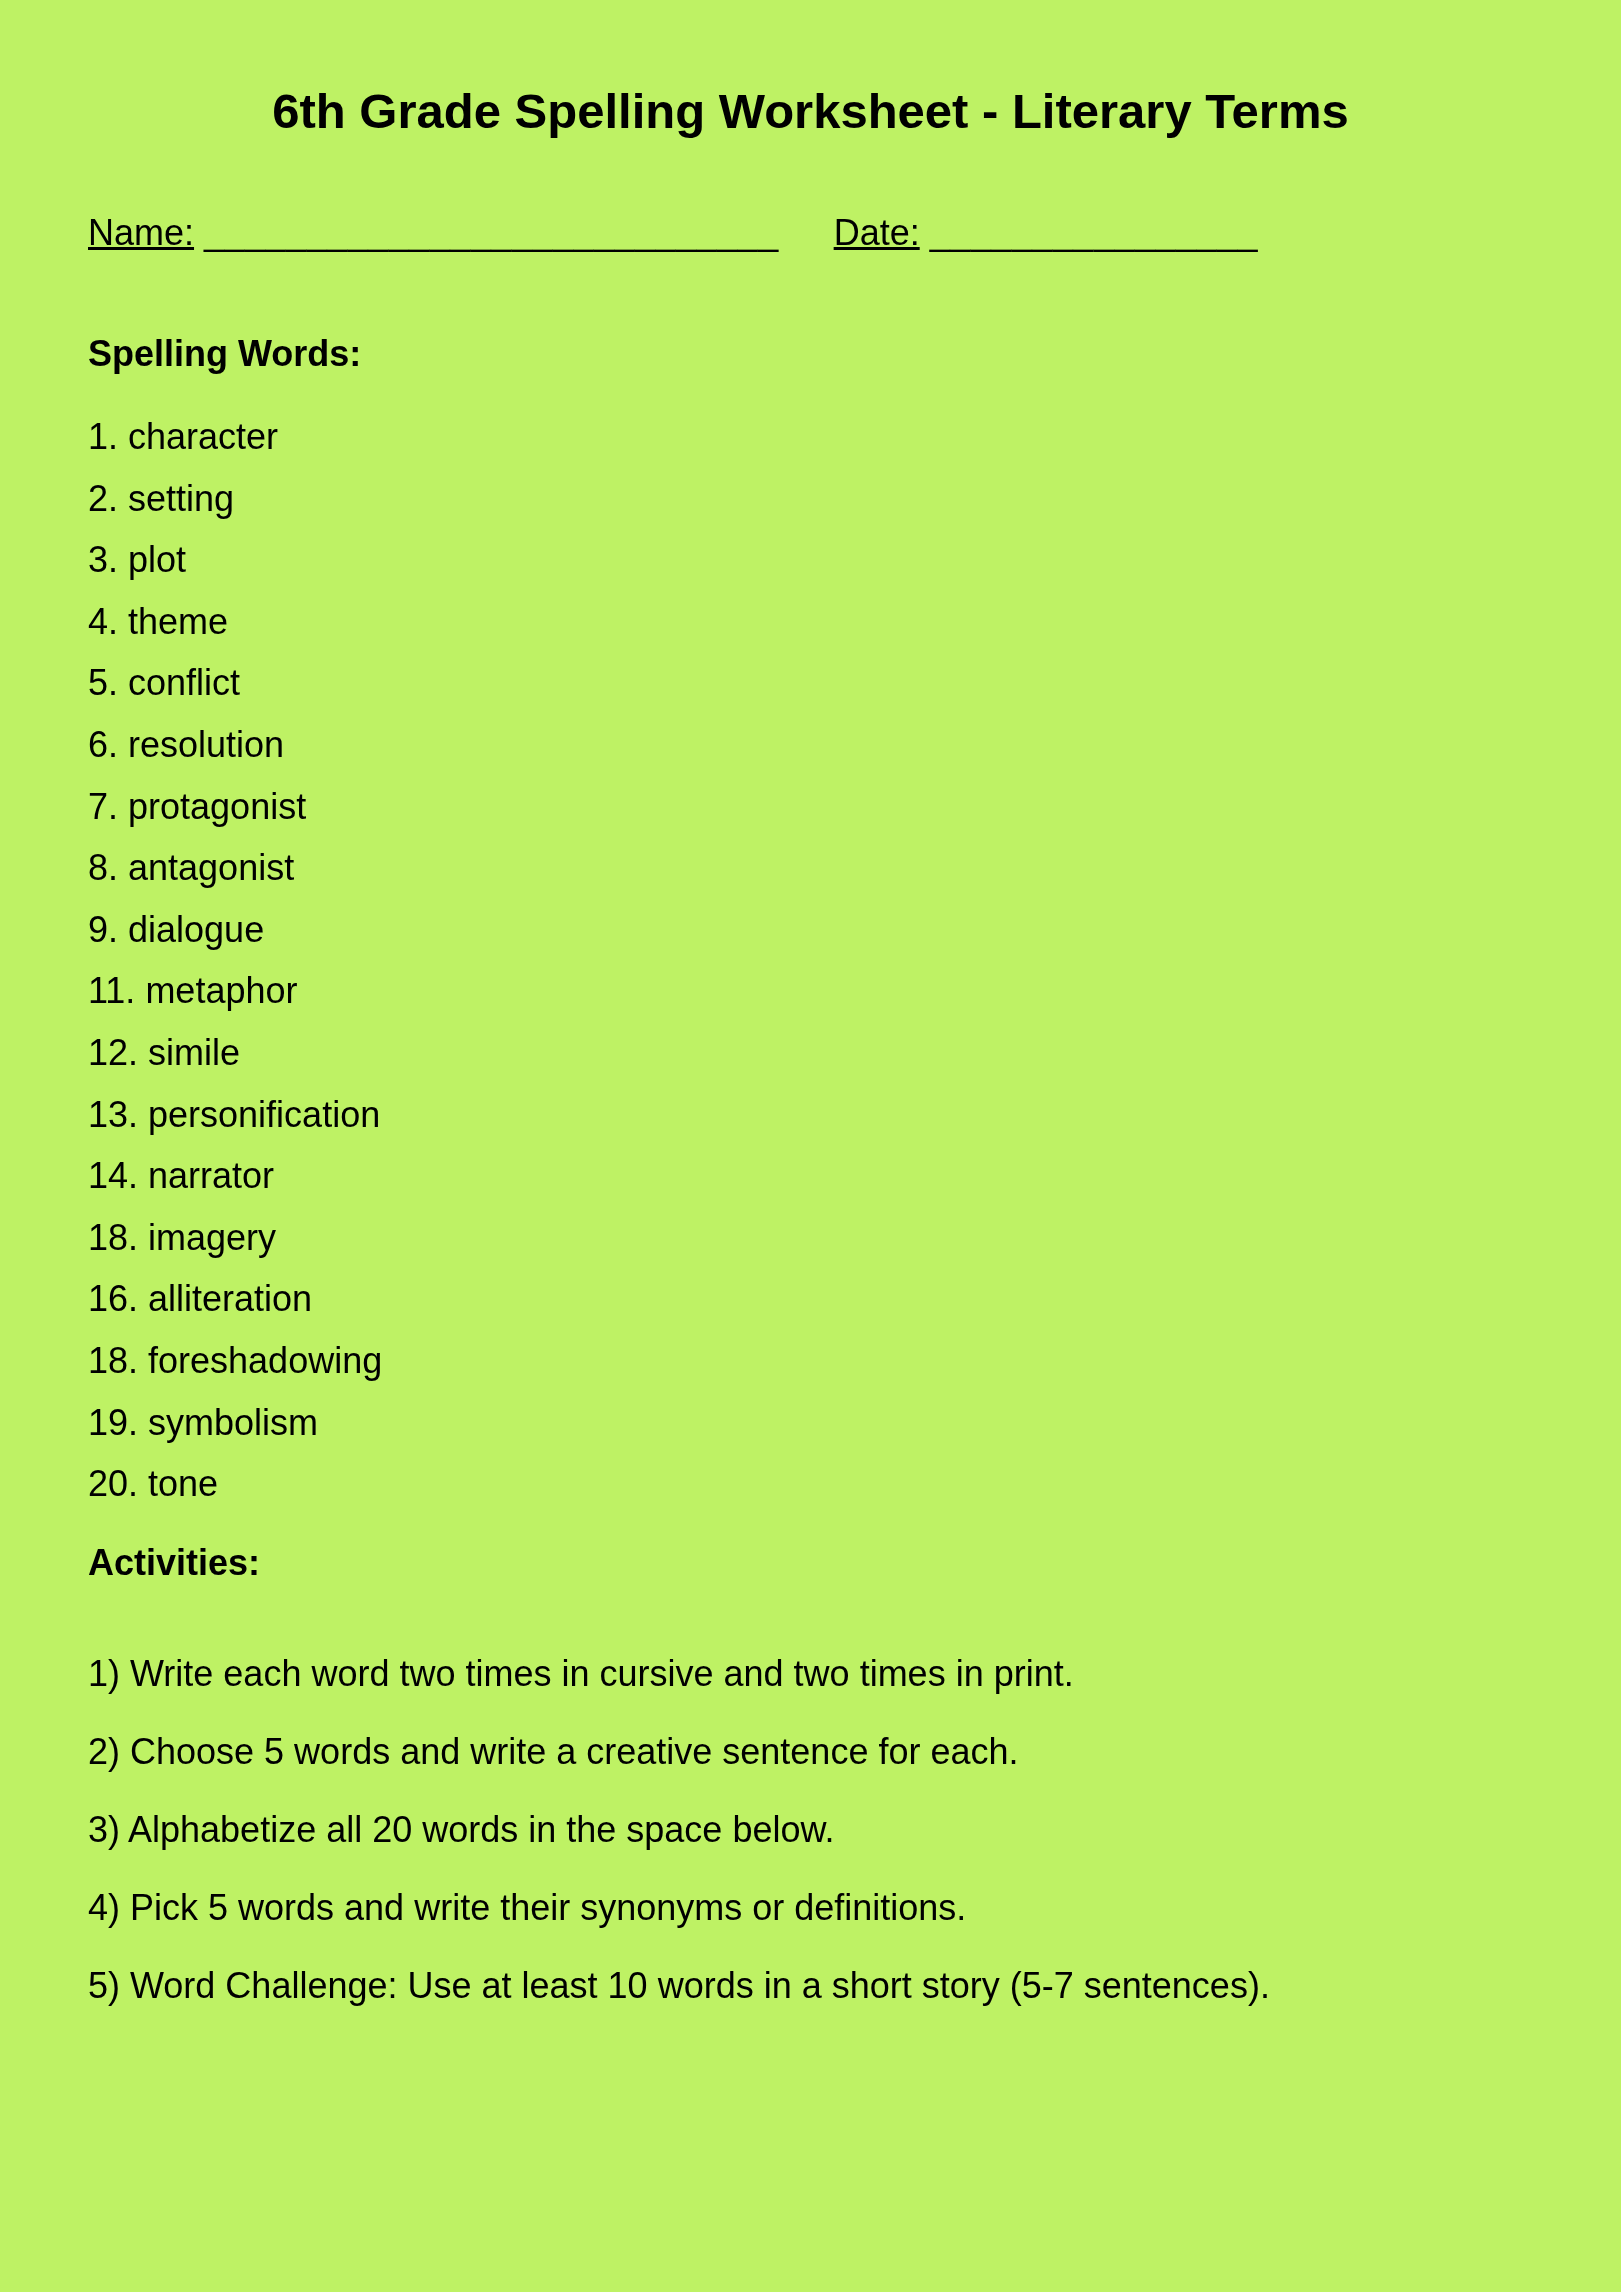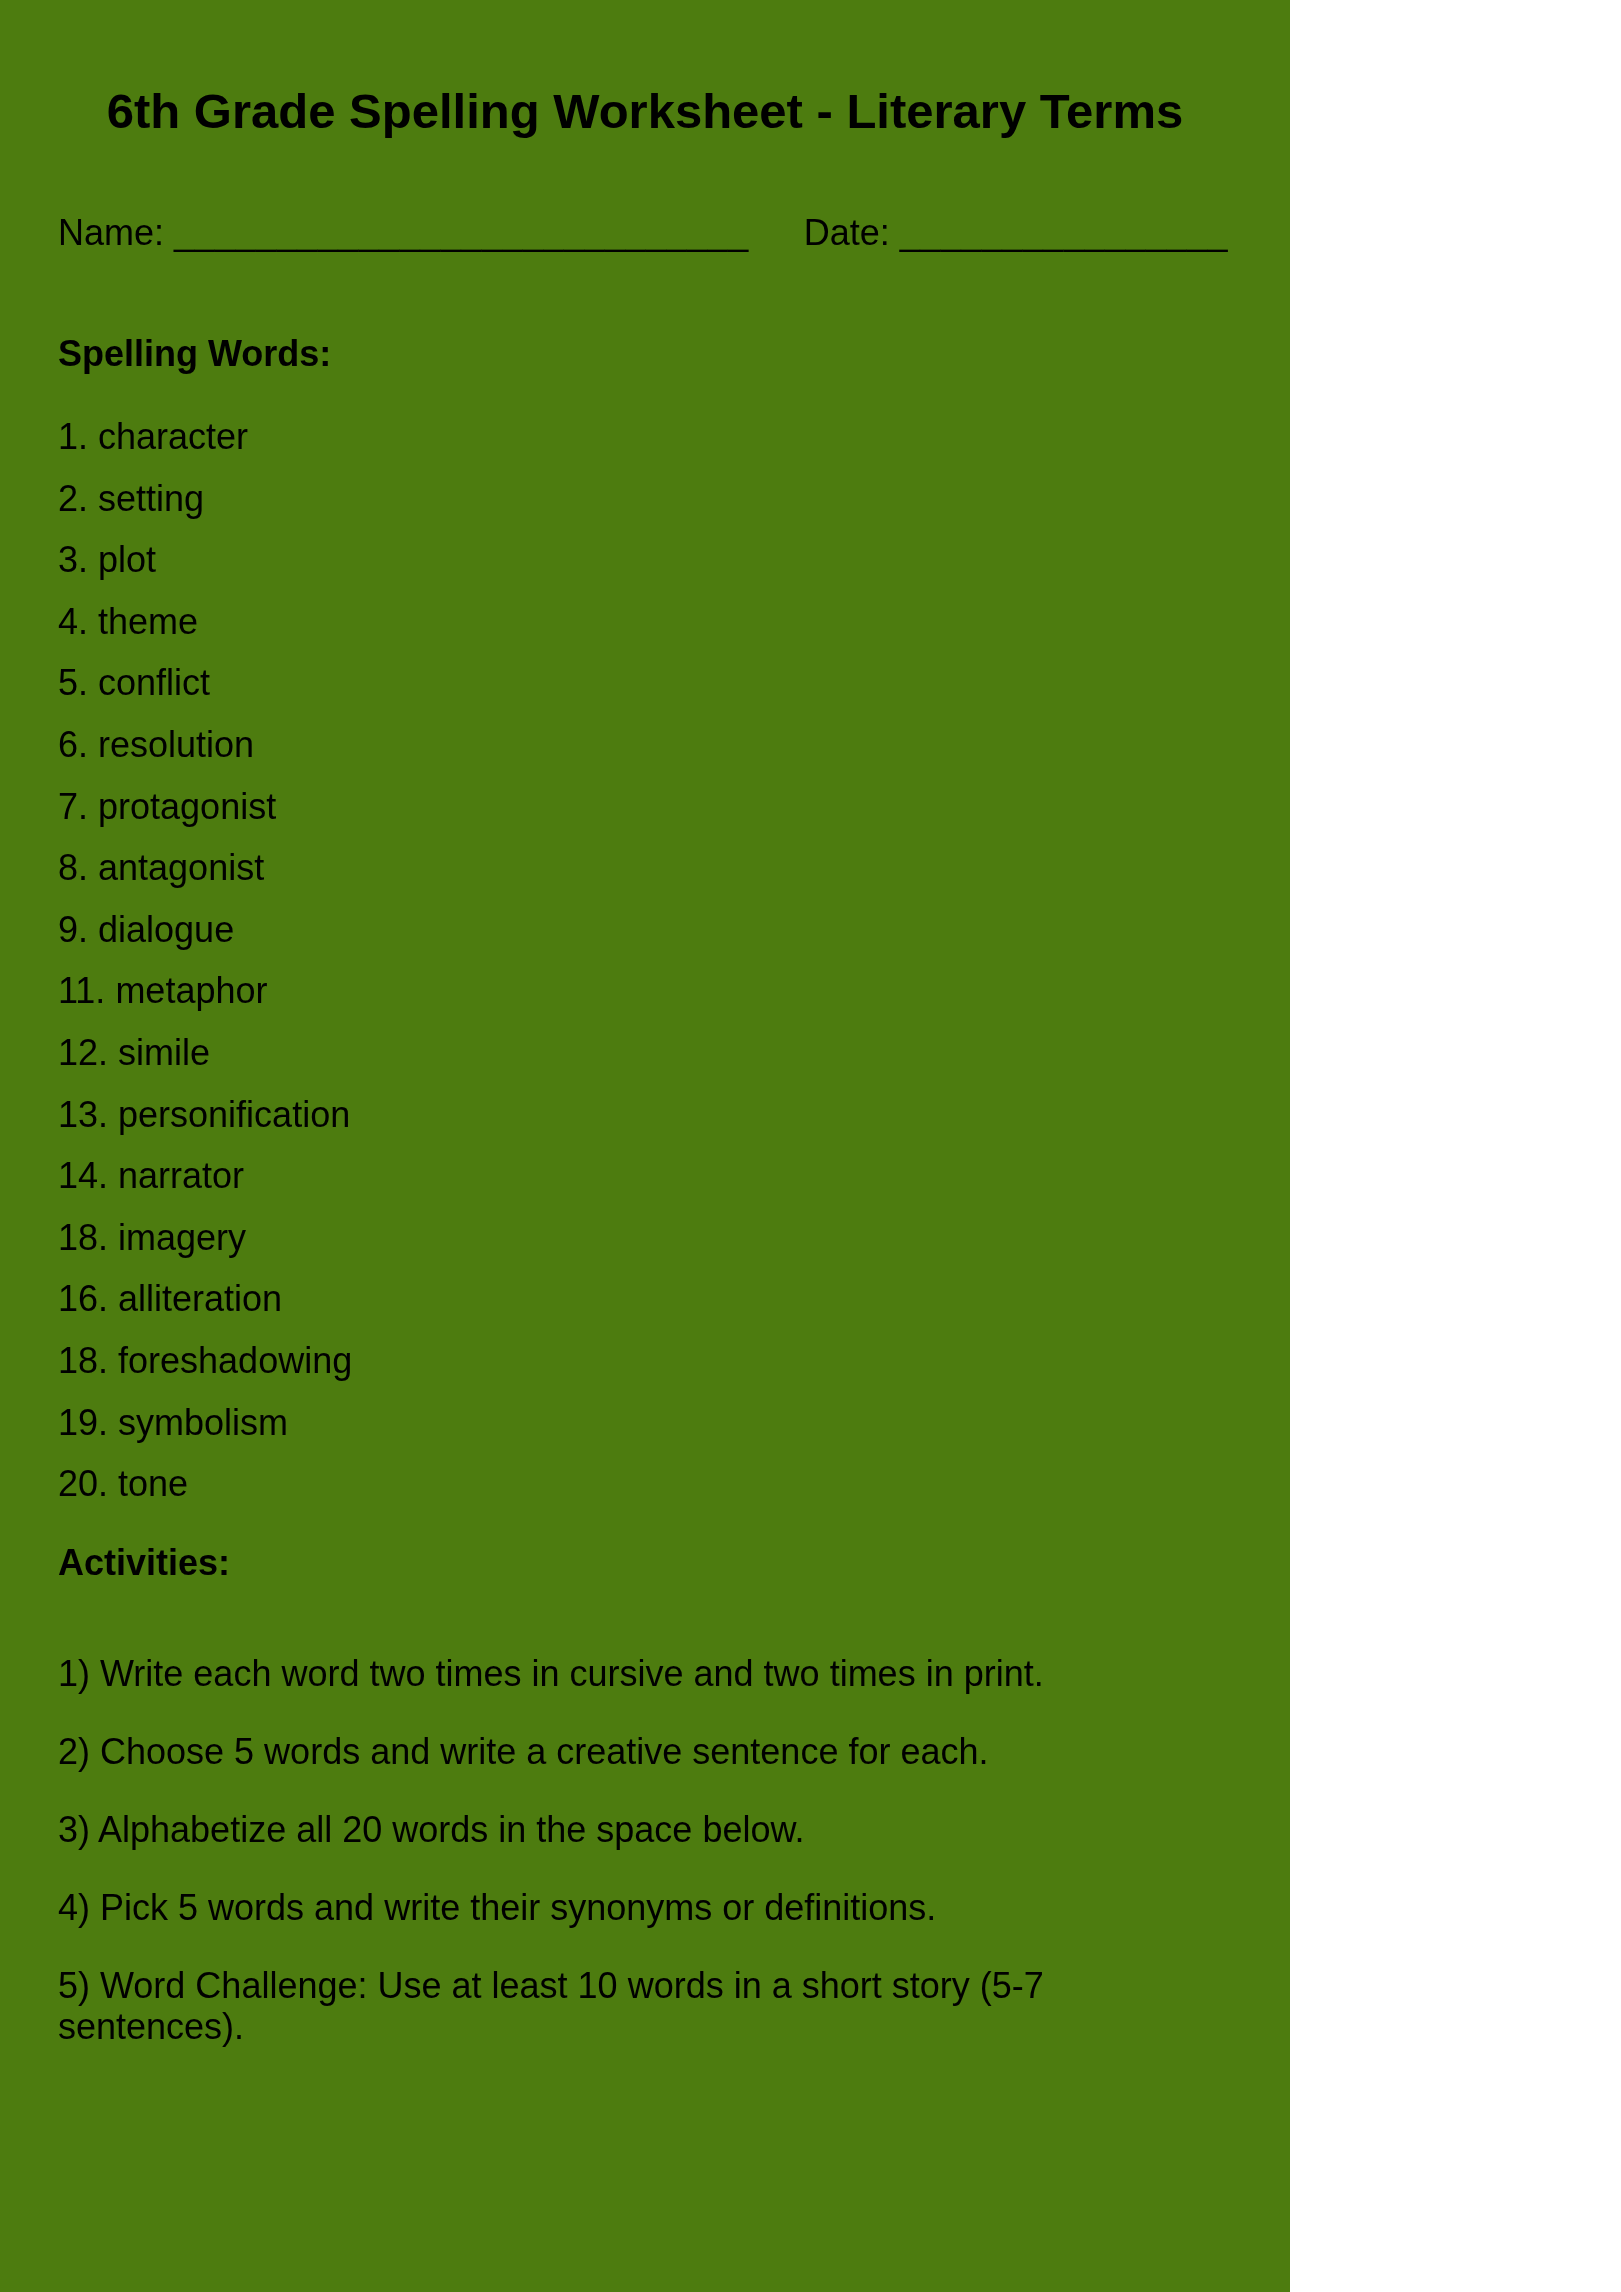--- a/index.html
+++ b/index.html
@@ -8,43 +8,44 @@
     background: #ffffff;
   }
   body {
     width: 1621px;
     min-height: 2293px;
     font-family: "Liberation Sans", sans-serif;
     color: #000000;
     -webkit-font-smoothing: antialiased;
   }
   .page {
-    width: 1290px;
+    width: 1621px;
     min-height: 2293px;
     box-sizing: border-box;
-    padding: 0 58px;
-    background: #4d7c0f;
+    padding: 0 88px;
+    background: #bef264;
   }
   .title {
     margin: 0;
     padding-top: 83px;
     font-size: 49px;
     line-height: 57px;
     font-weight: bold;
     text-align: center;
     letter-spacing: 0;
   }
   .name-date {
     margin: 71px 0 0 0;
     font-size: 36px;
     line-height: 43px;
     white-space: nowrap;
   }
   .name-date .label {
     font-weight: normal;
+    text-decoration: underline;
   }
   .blank-line {
     letter-spacing: 0.5px;
   }
   .date-group {
     margin-left: 55px;
   }
   .section-heading {
     margin: 78px 0 0 0;
     font-size: 36px;

